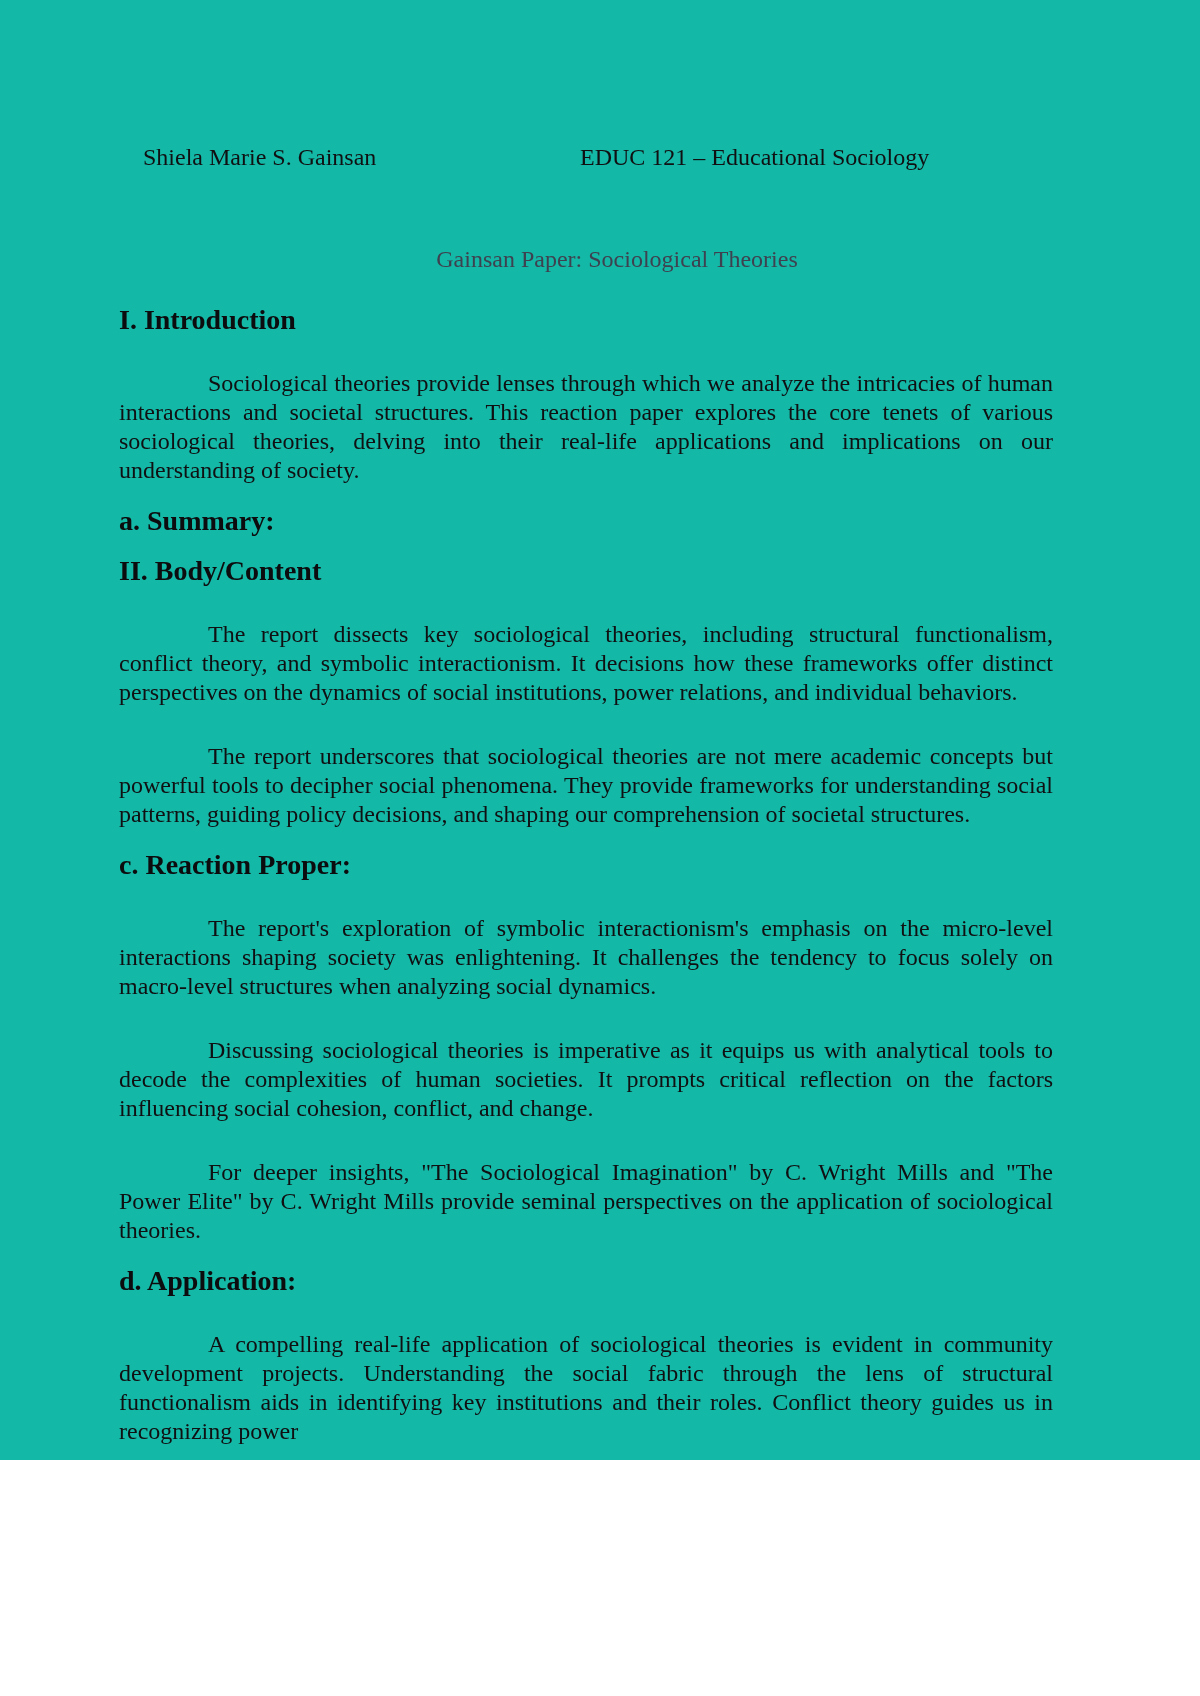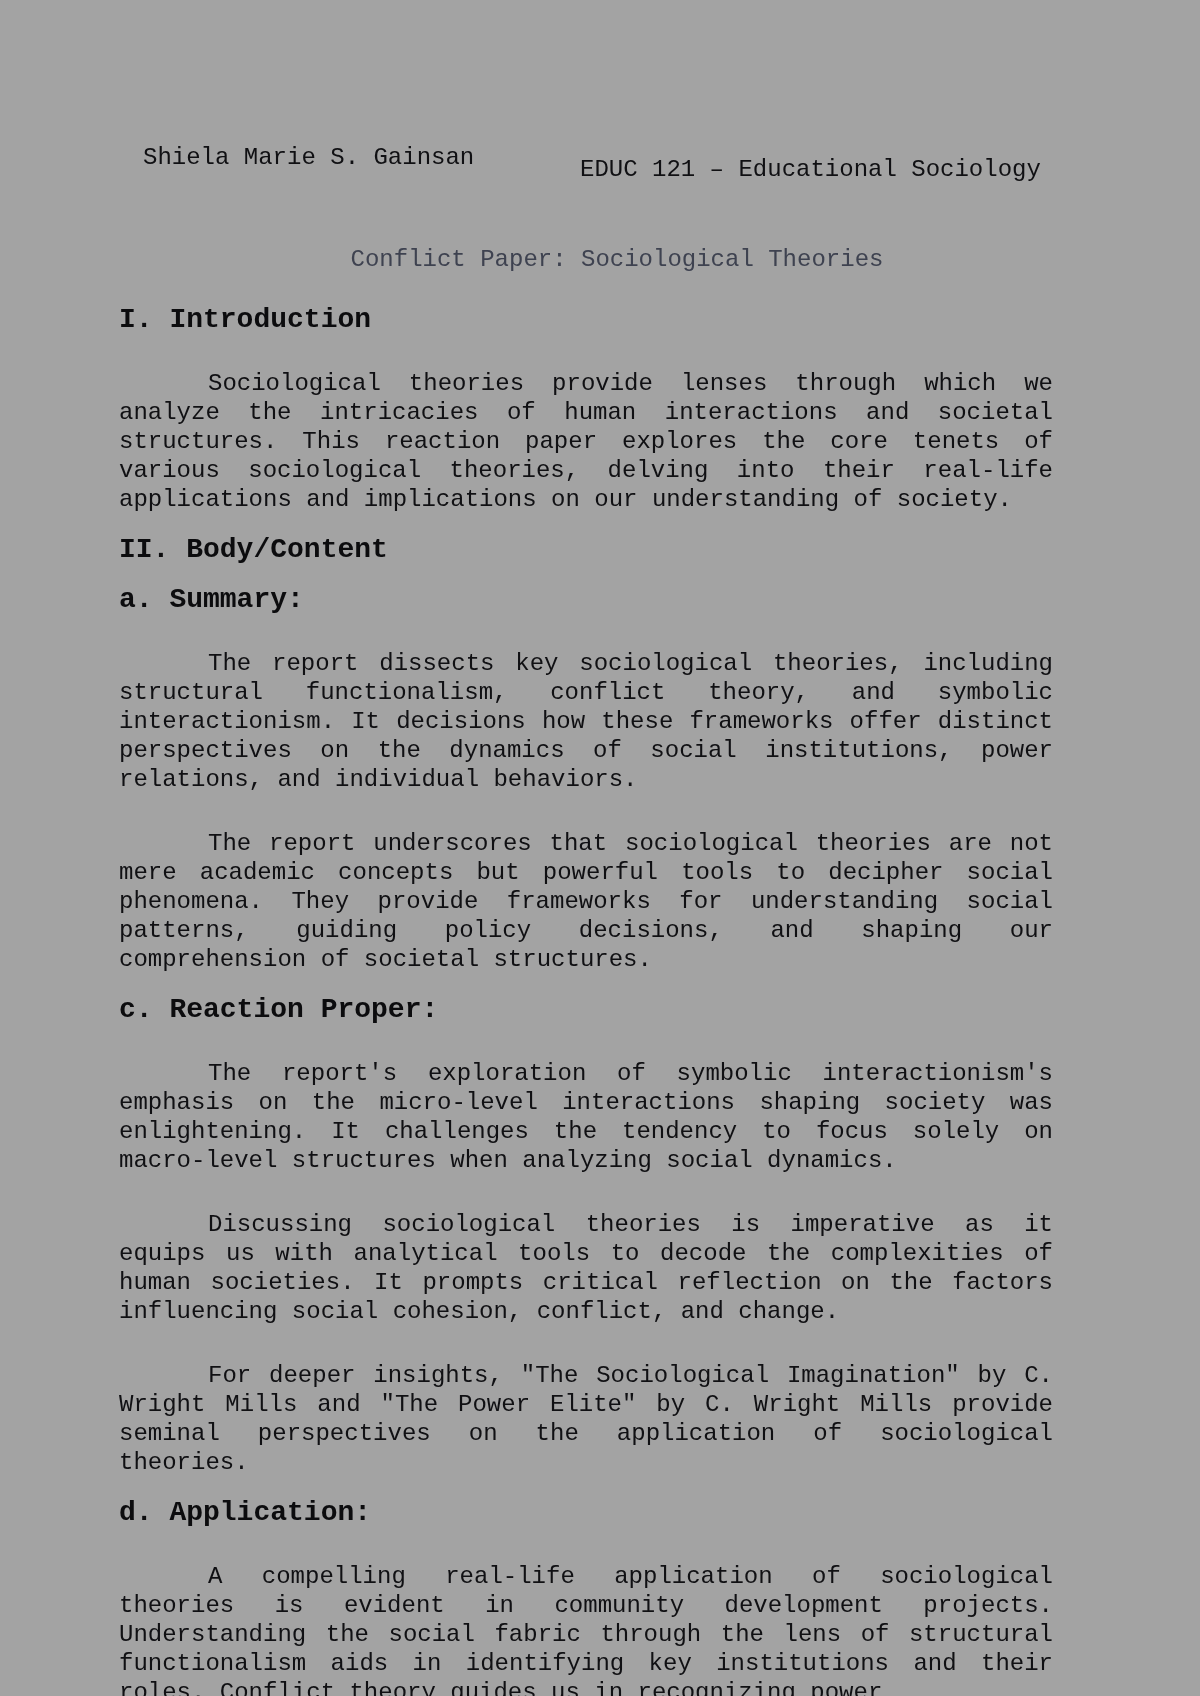--- a/index.html
+++ b/index.html
@@ -3,39 +3,39 @@
 <meta charset="utf-8">
 <style>
   html, body {
     margin: 0;
     padding: 0;
     background: #ffffff;
   }
   .page {
     position: relative;
     width: 1200px;
-    height: 1696px;
-    background: #a3a3a3;
+    height: 1460px;
+    background: #14b8a6;
     box-sizing: border-box;
     padding: 143px 147px 0 119px;
     overflow: hidden;
-    font-family: Liberation Mono, monospace;
+    font-family: Liberation Serif, serif;
     font-size: 24px;
     line-height: 29px;
     color: #101013;
   }
   .doc-header {
     position: relative;
     padding-left: 24px;
     white-space: nowrap;
   }
   .doc-header .course {
     position: absolute;
     left: 461px;
-    top: 12px;
+    top: 0;
   }
   .title {
     margin: 73px 0 0;
     padding-left: 62px;
     text-align: center;
     color: #3e4250;
   }
   .sec {
     margin: 21px 0 0;
     font-size: 28px;
@@ -54,29 +54,29 @@
 </head>
 <body>
 
 <div class="page">
 
   <div class="doc-header">
     <span class="student">Shiela Marie S. Gainsan</span>
     <span class="course">EDUC 121 – Educational Sociology</span>
   </div>
 
-  <div class="title">Conflict Paper: Sociological Theories</div>
+  <div class="title">Gainsan Paper: Sociological Theories</div>
 
   <div class="sec h-intro">I. Introduction</div>
 
   <p class="para">Sociological theories provide lenses through which we analyze the intricacies of human interactions and societal structures. This reaction paper explores the core tenets of various sociological theories, delving into their real-life applications and implications on our understanding of society.</p>
 
+  <div class="sec">a. Summary:</div>
+
   <div class="sec">II. Body/Content</div>
-
-  <div class="sec">a. Summary:</div>
 
   <p class="para">The report dissects key sociological theories, including structural functionalism, conflict theory, and symbolic interactionism. It decisions how these frameworks offer distinct perspectives on the dynamics of social institutions, power relations, and individual behaviors.</p>
 
 
   <p class="para">The report underscores that sociological theories are not mere academic concepts but powerful tools to decipher social phenomena. They provide frameworks for understanding social patterns, guiding policy decisions, and shaping our comprehension of societal structures.</p>
 
   <div class="sec">c. Reaction Proper:</div>
 
   <p class="para">The report's exploration of symbolic interactionism's emphasis on the micro-level interactions shaping society was enlightening. It challenges the tendency to focus solely on macro-level structures when analyzing social dynamics.</p>
 

